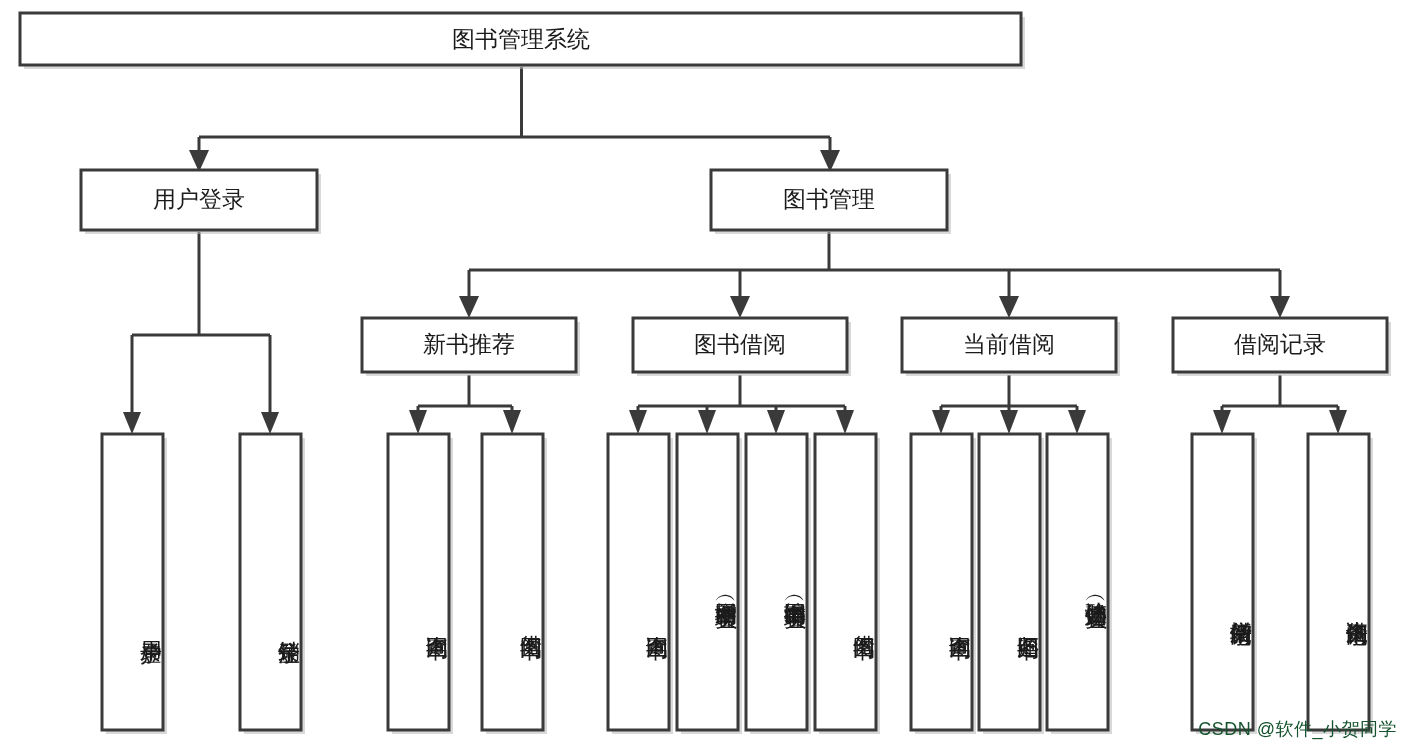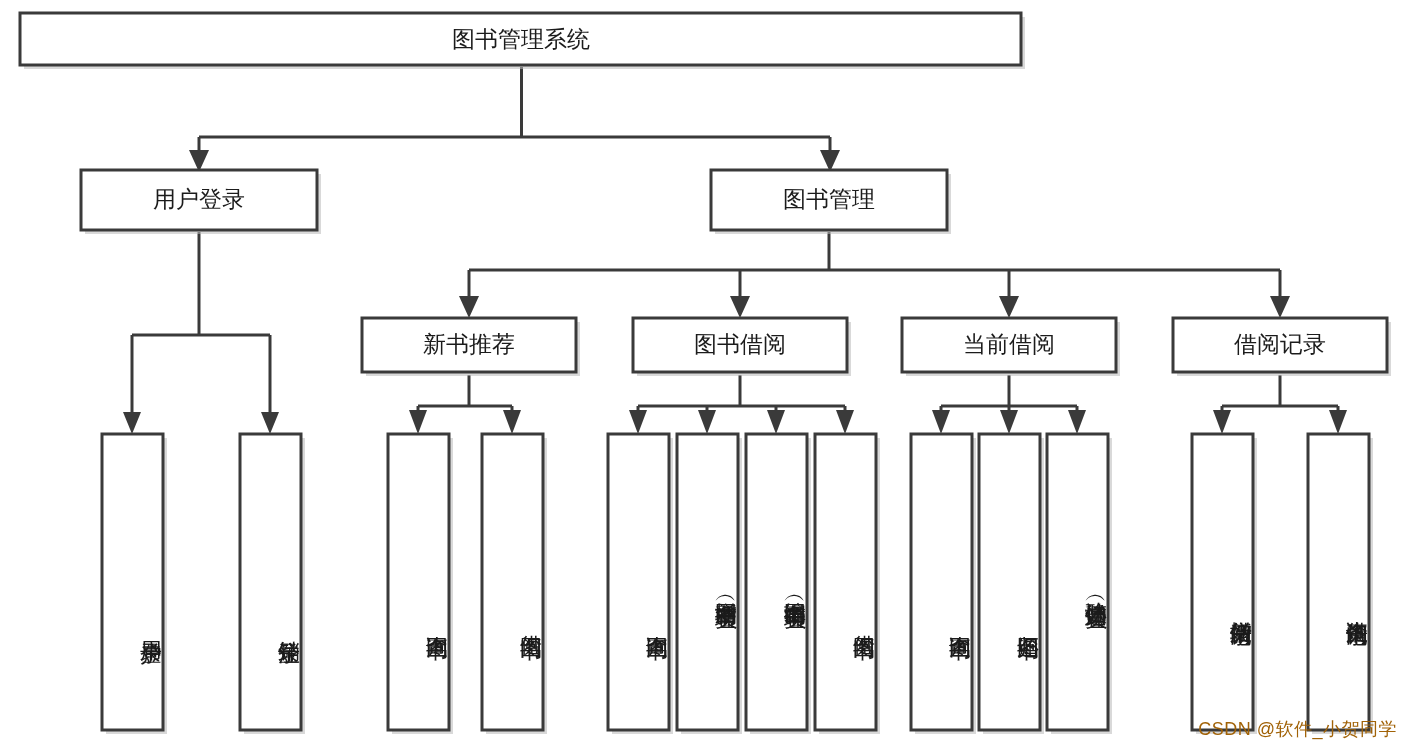--- a/index.html
+++ b/index.html
@@ -67,21 +67,21 @@
     align-items: flex-start;
     justify-content: center;
     pointer-events: none;
   }
   #watermark {
     position: absolute;
     right: 8px;
     bottom: 6px;
     font-family: "Liberation Sans", "DejaVu Sans", sans-serif;
     font-size: 18px;
-    color: #a16207;
+    color: #14532d;
     letter-spacing: 0.5px;
     white-space: nowrap;
   }
 </style>
 </head>
 <body>
 
 <div id="diagram-root">
 
   <svg id="flow" viewBox="0 0 1405 747" xmlns="http://www.w3.org/2000/svg">

